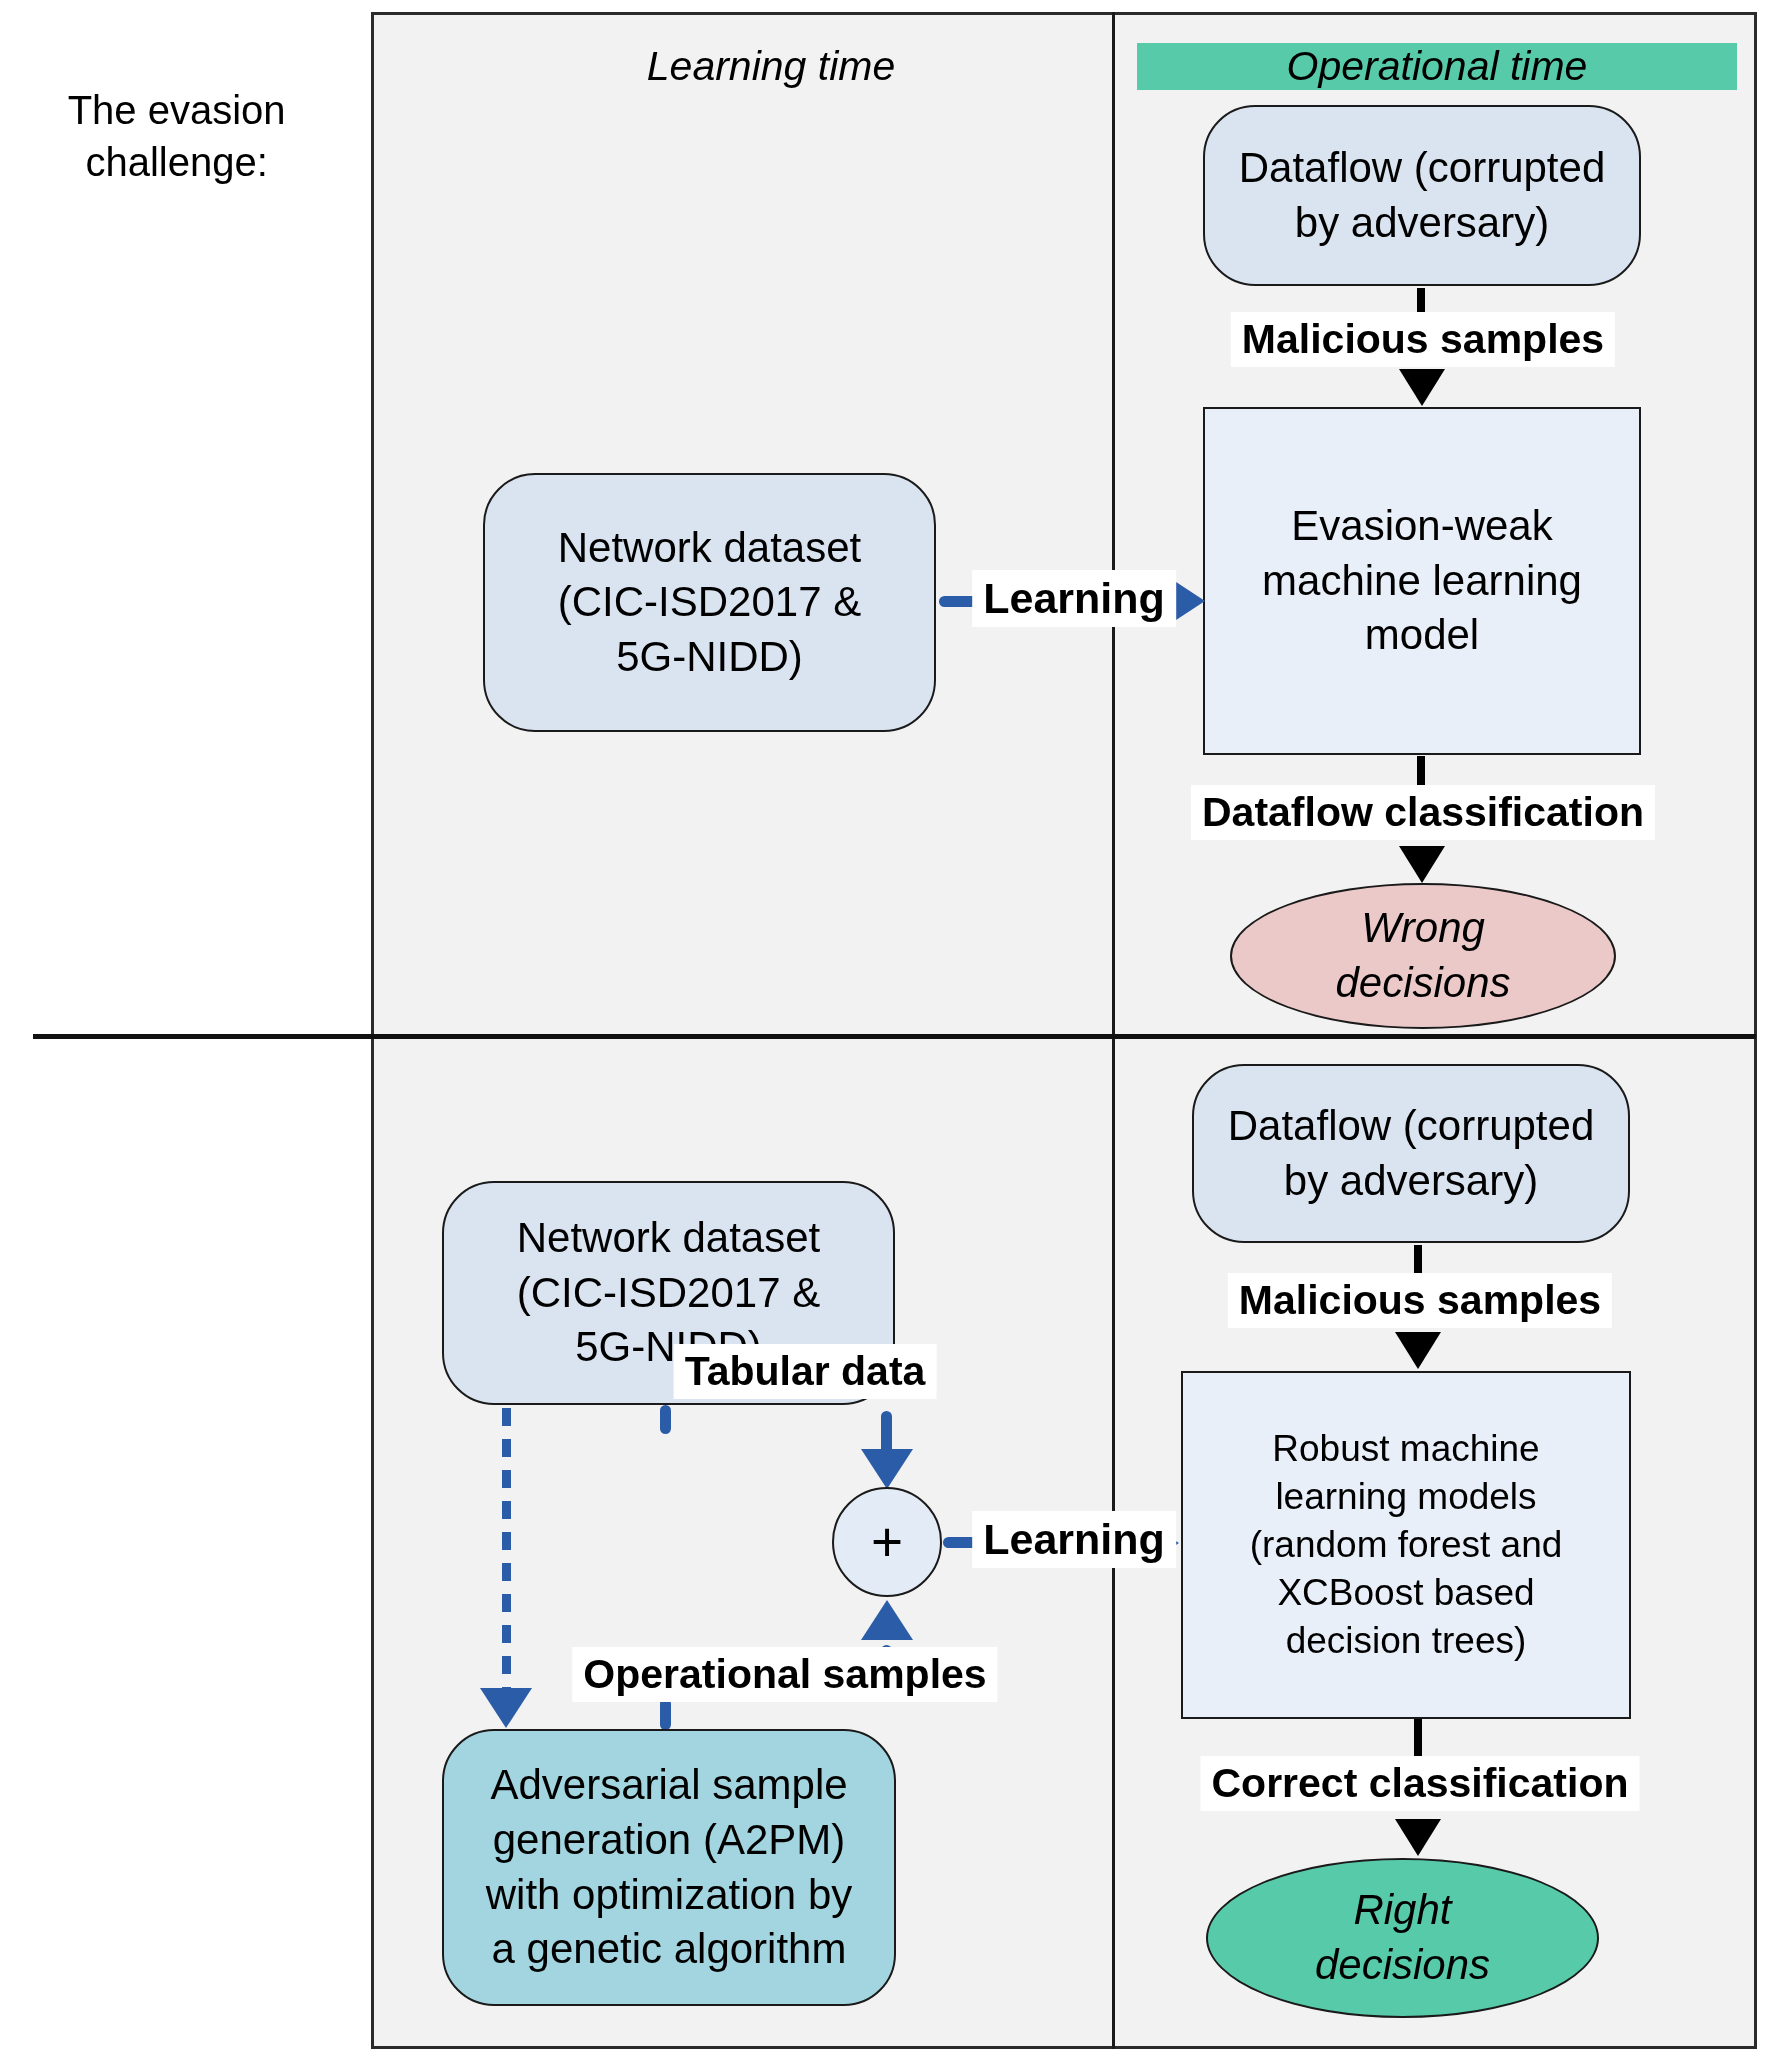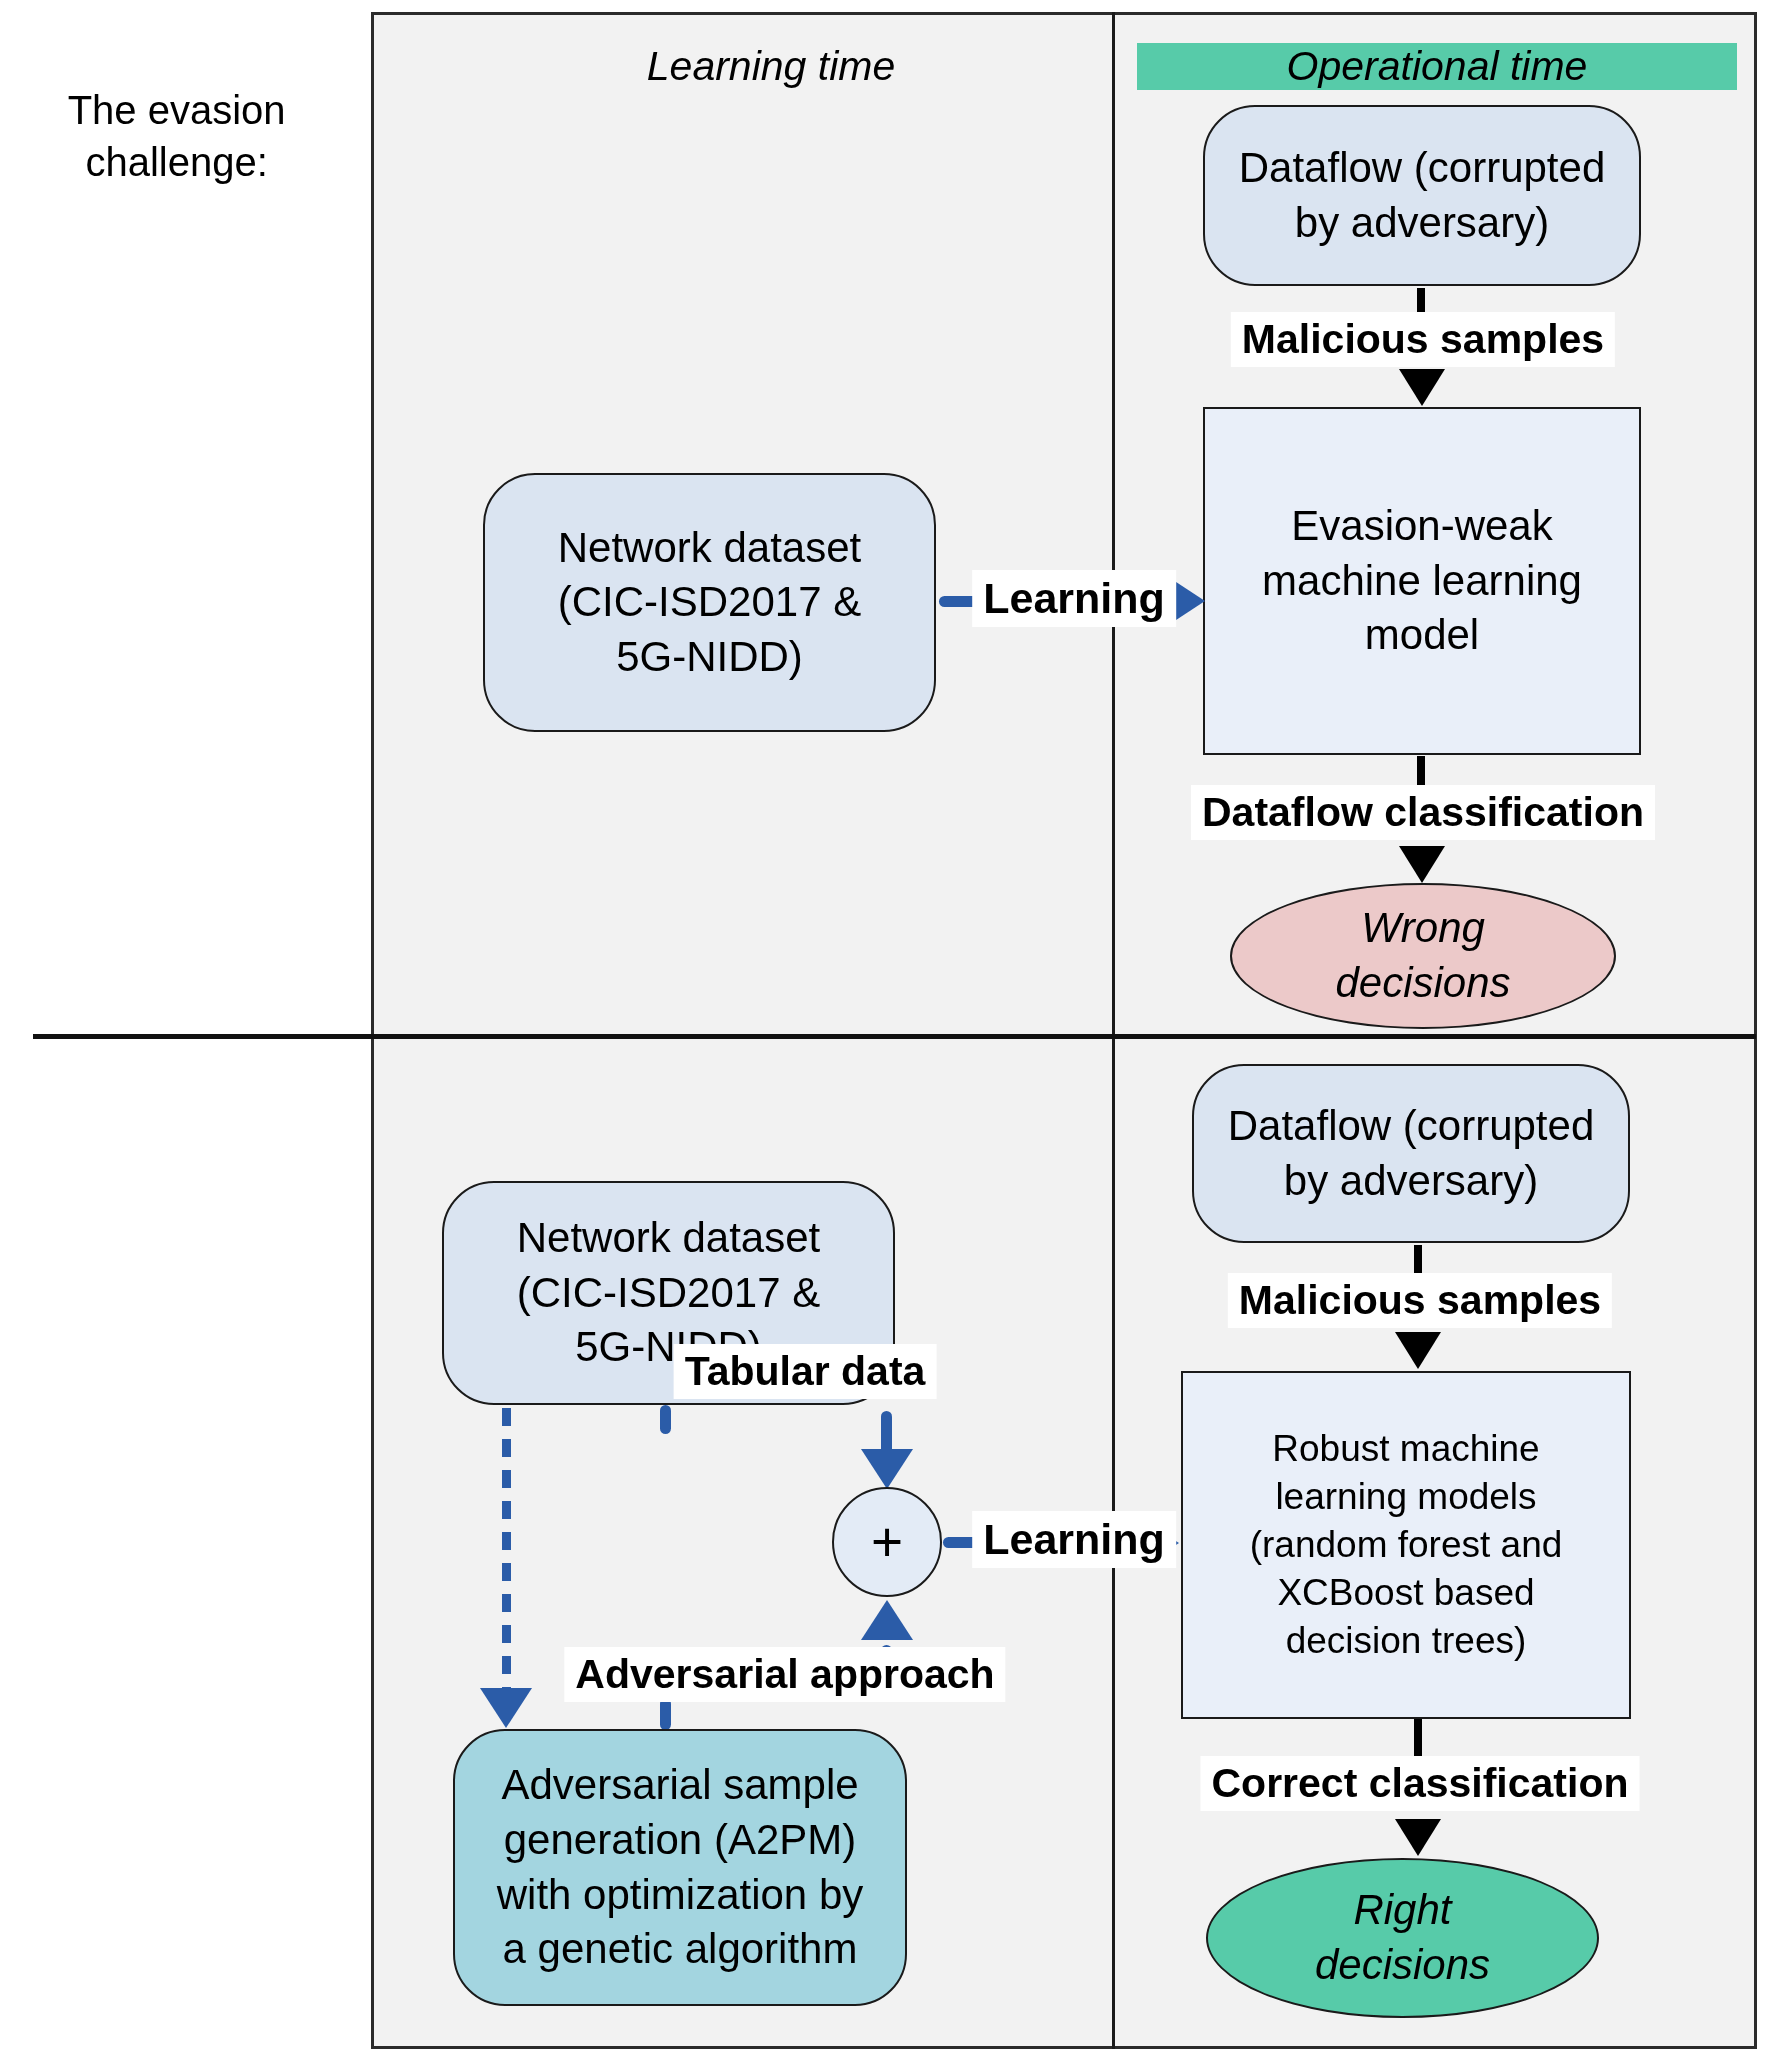--- a/index.html
+++ b/index.html
@@ -25,21 +25,21 @@
   .node {
     position:absolute; display:flex; align-items:center; justify-content:center;
     text-align:center; font-size:42px; line-height:1.3; white-space:pre-line;
     border:2.1px solid #1a1a1a; box-sizing:border-box;
   }
   .rounded { border-radius:52px; background:#dae4f1; }
   .rect    { background:#e9eff9; }
   .ellipse { border-radius:50%; font-style:italic; }
   .wrong   { background:#ecc9c9; }
   .right   { background:#57cba9; }
-  .a2pm    { background:#a3d5e0;margin-left:11px; }
+  .a2pm    { background:#a3d5e0; }
 
   .elabel {
     position:absolute; transform:translateX(-50%);
     background:#ffffff; font-weight:bold; font-size:41px; line-height:1.2;
     padding:2.8px 11px; white-space:nowrap; z-index:5;
   }
   .elabel.big { font-size:43px; }
 
   .shaft-black { position:absolute; width:7.6px; background:#000; }
   .tri-down-black {
@@ -135,21 +135,21 @@
   <div class="plus-circle">
     <span>+</span>
   </div>
 
   <div class="shaft-blue-h" style="left:943px; top:1537px; width:39px;"></div>
   <div class="elabel big" style="left:1074px; top:1511px;">Learning</div>
   <div class="tri-right-blue small" style="left:1151px; top:1525px;"></div>
 
   <div class="tri-up-blue" style="left:861px; top:1600px;"></div>
   <div class="shaft-blue-v" style="left:881px; top:1645px; height:22px;"></div>
-  <div class="elabel" style="left:785px; top:1647px;">Adversarial approach</div>
+  <div class="elabel" style="left:785px; top:1647px;">Operational samples</div>
   <div class="shaft-blue-v" style="left:660px; top:1698px; height:32px;"></div>
 
   <div class="node rounded a2pm" style="left:442px; top:1729px; width:454px; height:277px;">Adversarial sample
 generation (A2PM)
 with optimization by
 a genetic algorithm</div>
 
   <div class="node rounded" style="left:1192px; top:1064px; width:438px; height:179px;">Dataflow (corrupted
 by adversary)</div>
 

